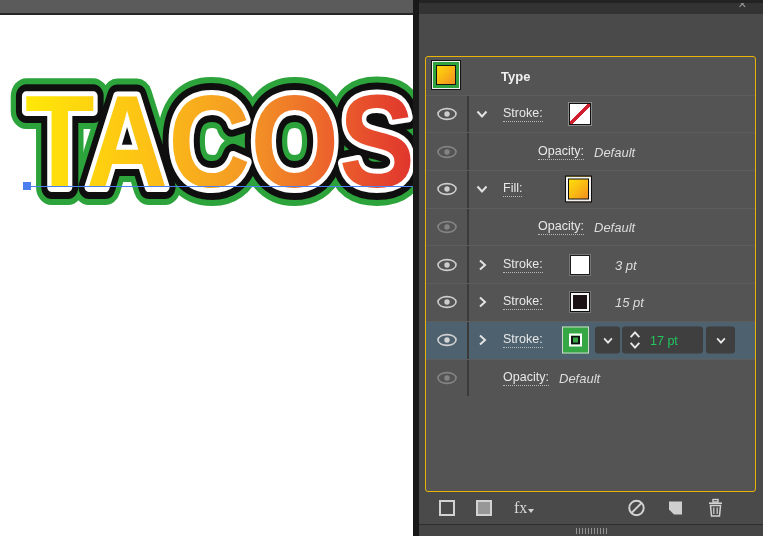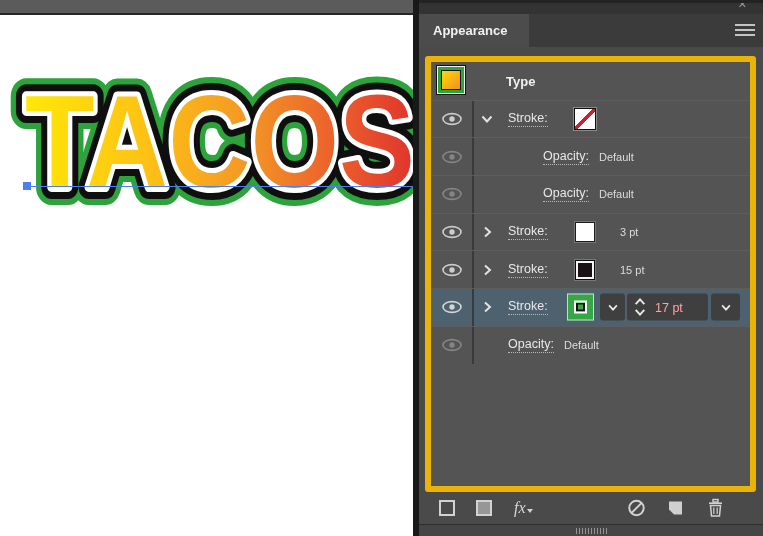--- a/index.html
+++ b/index.html
@@ -21,33 +21,33 @@
   .panel-topbar { position:absolute; left:0; top:0; width:344px; height:14px; background:#333333; border-top:3px solid #232323; overflow:hidden; }
   .win-glyph { position:absolute; top:-5px; color:#9a9a9a; font-size:11px; letter-spacing:-2px; }
   .panel-header { position:absolute; left:0; top:14px; width:344px; height:33px; background:#3b3b3b; }
   .panel-tab { position:absolute; left:0; top:0; width:110px; height:33px; background:#4c4c4c;
     color:#f1f1f1; font-weight:bold; font-size:13px; line-height:33px; padding-left:14px; }
   .menu-icon { position:absolute; right:8px; top:10px; width:20px; height:13px; cursor:pointer; }
   .menu-icon span { display:block; height:2px; background:#c4c4c4; margin-bottom:3px; }
 
   
   .list { position:absolute; left:6px; top:56px; width:331px; height:436px;
-    background:#545454; border:6px solid #eab308; border-radius:3px; overflow:hidden; }
+    background:#545454; border:1px solid #eab308; border-radius:3px; overflow:hidden; }
   .row { position:relative; height:37.7px; }
   .row + .row { border-top:1px solid #5d5d5d; }
   .row.selected { background:#4d616e; }
   .vdiv { position:absolute; left:41px; top:0; width:2px; height:100%; background:#3a3a3a; }
   .eye { position:absolute; left:10px; top:50%; transform:translateY(-50%); width:22px; height:14px; cursor:pointer; }
   .eye.dim { opacity:.4; }
   .chev { position:absolute; left:49px; top:50%; transform:translateY(-50%); width:14px; height:14px; cursor:pointer; }
   .lbl { position:absolute; left:77px; top:50%; transform:translateY(-50%);
     color:#e8e8e8; font-size:12.5px; }
   .lbl.undl { border-bottom:1px dotted #b8b8b8; padding-bottom:1px; cursor:pointer; }
   .lbl.indent { left:112px; }
-  .val { position:absolute; top:50%; transform:translateY(-50%); color:#dcdcdc; font-size:11px; }
+  .val { position:absolute; top:50%; transform:translateY(-50%); color:#dcdcdc; font-size:13px;font-style:italic; }
 
   .type-thumb { position:absolute; left:5px; top:3px; width:30px; height:30px;
     border:1px solid #141414;
     background:linear-gradient(135deg,#ffe20a 10%,#f9b514 50%,#ee8526 90%);
     box-shadow: inset 0 0 0 1px #f0f0f0, inset 0 0 0 4px #2fa43c, inset 0 0 0 5px #141414; }
   .type-lbl { position:absolute; left:75px; top:50%; transform:translateY(-50%);
     color:#f0f0f0; font-size:13px; font-weight:bold; }
 
   .sw { position:absolute; top:50%; transform:translateY(-50%); cursor:pointer; }
   .sw-none { left:143px; width:22px; height:22px; background:
@@ -66,28 +66,28 @@
     box-shadow: inset 0 0 0 2px #101010; }
 
   .dd { position:absolute; top:50%; transform:translateY(-50%); height:27px;
     background:#3f3f3f; border-radius:3px; display:flex; align-items:center; justify-content:center; cursor:pointer; }
   .dd1 { left:169px; width:25px; }
   .dd2 { left:280px; width:29px; }
   .wgroup { position:absolute; left:196px; top:50%; transform:translateY(-50%);
     width:81px; height:27px; background:#3f3f3f; border-radius:3px; }
   .stepper { position:absolute; left:6px; top:2px; width:14px; height:23px; cursor:pointer; }
   .wval { position:absolute; left:28px; top:50%; transform:translateY(-50%);
-    color:#fca5a5; font-size:12.5px; }
+    color:#22c55e; font-size:12.5px; }
 
   
   .toolbar { position:absolute; left:0; top:492px; width:344px; height:32px; }
   .tbtn { position:absolute; top:50%; transform:translateY(-50%); cursor:pointer; }
   .sq-outline { width:16px; height:16px; border:2px solid #d2d2d2; }
   .sq-filled  { width:16px; height:16px; border:2px solid #d2d2d2; background:#979797; }
-  .fx { color:#d8d8d8; font-size:16px; font-style:italic; font-family:"Liberation Serif", serif; }
+  .fx { color:#d8d8d8; font-size:16px; font-family:"Liberation Serif", serif; }
   .fx-caret { display:inline-block; width:0; height:0; border-left:3px solid transparent;
     border-right:3px solid transparent; border-top:4px solid #d2d2d2; margin-left:1px; vertical-align:baseline; }
 
   .bottom-strip { position:absolute; left:0; top:524px; width:344px; height:12px;
     background:#454545; border-top:1px solid #2d2d2d; }
   .grip { position:absolute; left:157px; top:3px; display:flex; gap:2px; }
   .grip i { display:block; width:1px; height:6px; background:#949494; }
 </style>
 </head>
 <body>
@@ -118,28 +118,20 @@
     <div class="baseline-anchor"></div>
   </div>
 
   <div class="panel-divider"></div>
 
   <div class="panel">
     <div class="panel-topbar">
       <span class="win-glyph" style="right:48px;">⌃⌃</span>
       <span class="win-glyph" style="right:18px;">✕</span>
     </div>
-    <div class="panel-header">
-      <div class="panel-tab">Appearance</div>
-      <div class="menu-icon">
-        <span></span>
-          <span></span>
-          <span></span>
-      </div>
-    </div>
 
     <div class="list">
 
       <div class="row">
         <div class="type-thumb"></div>
         <span class="type-lbl">Type</span>
       </div>
 
       <div class="row">
         <svg class="eye" viewBox="0 0 22 14">
@@ -157,20 +149,32 @@
       <div class="row">
         <svg class="eye dim" viewBox="0 0 22 14">
           <ellipse cx="11" cy="7" rx="9" ry="5.4" fill="none" stroke="#cdcdcd" stroke-width="1.6"></ellipse>
           <circle cx="11" cy="7" r="2.7" fill="#cdcdcd"></circle>
         </svg>
         <div class="vdiv"></div>
         <span class="lbl undl indent">Opacity:</span>
         <span class="val" style="left:168px;">Default</span>
       </div>
 
+      <div class="row">
+        <svg class="eye" viewBox="0 0 22 14">
+          <ellipse cx="11" cy="7" rx="9" ry="5.4" fill="none" stroke="#cdcdcd" stroke-width="1.6"></ellipse>
+          <circle cx="11" cy="7" r="2.7" fill="#cdcdcd"></circle>
+        </svg>
+        <div class="vdiv"></div>
+        <svg class="chev" viewBox="0 0 14 14">
+          <polyline points="2.5,4.5 7,9.5 11.5,4.5" fill="none" stroke="#e2e2e2" stroke-width="2"></polyline>
+        </svg>
+        <span class="lbl undl">Fill:</span>
+        <div class="sw sw-grad"></div>
+      </div>
 
       <div class="row">
         <svg class="eye dim" viewBox="0 0 22 14">
           <ellipse cx="11" cy="7" rx="9" ry="5.4" fill="none" stroke="#cdcdcd" stroke-width="1.6"></ellipse>
           <circle cx="11" cy="7" r="2.7" fill="#cdcdcd"></circle>
         </svg>
         <div class="vdiv"></div>
         <span class="lbl undl indent">Opacity:</span>
         <span class="val" style="left:168px;">Default</span>
       </div>

